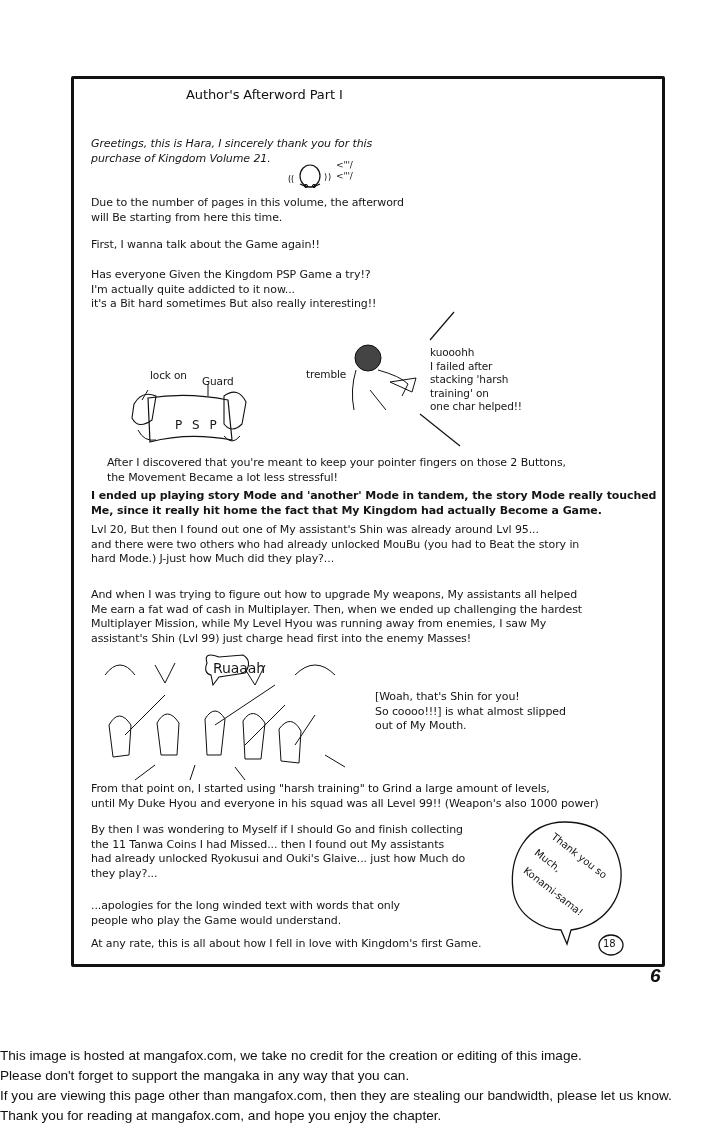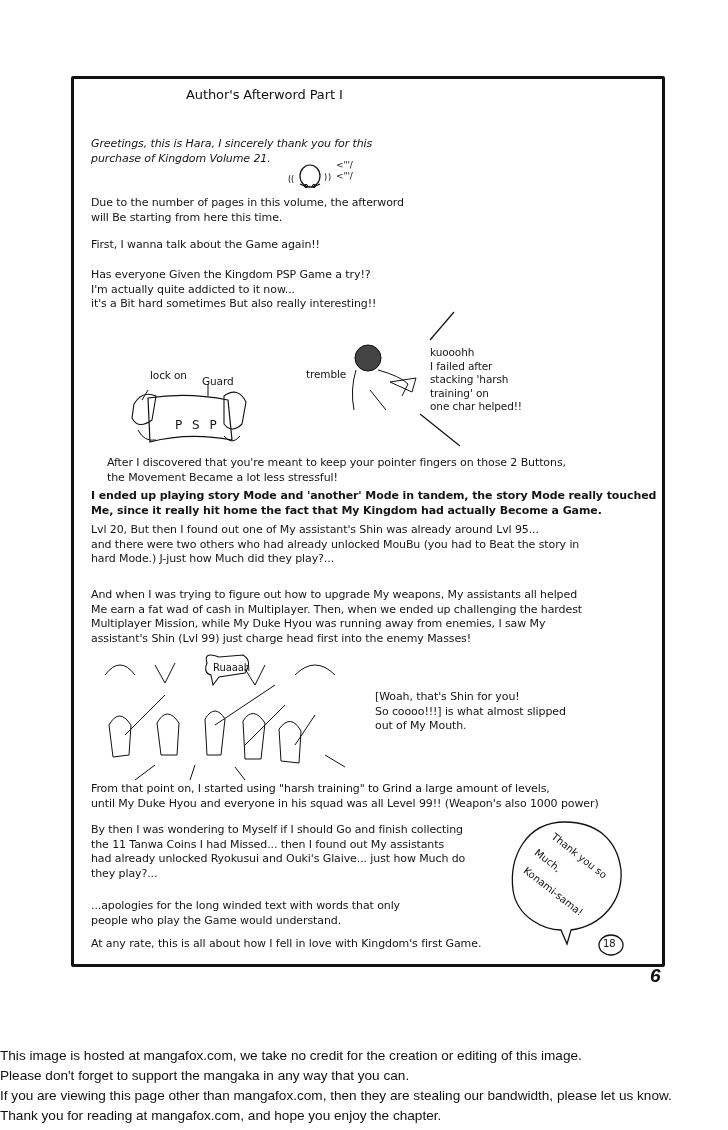--- a/index.html
+++ b/index.html
@@ -103,21 +103,21 @@
 
 <div class="hand" style="left:91px;top:523px;">
   <div>Lvl 20, But then I found out one of My assistant's Shin was already around Lvl 95...</div>
   <div>and there were two others who had already unlocked MouBu (you had to Beat the story in</div>
   <div>hard Mode.) J-just how Much did they play?...</div>
 </div>
 
 <div class="hand" style="left:91px;top:588px;">
   <div>And when I was trying to figure out how to upgrade My weapons, My assistants all helped</div>
   <div>Me earn a fat wad of cash in Multiplayer.  Then, when we ended up challenging the hardest</div>
-  <div>Multiplayer Mission, while My Duke Hyou was running away from enemies, I saw My</div>
+  <div>Multiplayer Mission, while My Level Hyou was running away from enemies, I saw My</div>
   <div>assistant's Shin (Lvl 99) just charge head first into the enemy Masses!</div>
 </div>
 
 <svg class="art" style="left:95px;top:655px;" width="265" height="125">
   <g fill="none" stroke="#111" stroke-width="1">
     <path d="M10 20 Q25 0 40 20"></path>
       <path d="M200 20 Q220 0 240 20"></path>
     <path d="M150 14 L160 30 L170 10"></path>
     <path d="M60 10 L70 28 L80 8"></path>
     <path d="M14 70 Q24 52 36 70 L34 100 L18 102 Z"></path>
@@ -129,21 +129,21 @@
     <line x1="180" y1="30" x2="120" y2="70"></line>
     <line x1="190" y1="50" x2="150" y2="90"></line>
     <line x1="220" y1="60" x2="200" y2="90"></line>
     <line x1="60" y1="110" x2="40" y2="125"></line>
     <line x1="100" y1="110" x2="95" y2="125"></line>
     <line x1="140" y1="112" x2="150" y2="125"></line>
     <line x1="230" y1="100" x2="250" y2="112"></line>
     <path d="M112 8 Q108 -4 124 2 L148 0 Q158 6 150 18 L124 22 L118 30 L116 20 Q108 18 112 8 Z" stroke-width="1.1"></path>
   </g>
 </svg>
-<div class="hand" style="left:213px;top:661px;font-size:10px;">Ruaaah</div>
+<div class="hand" style="left:213px;top:661px;font-size:14px;">Ruaaah</div>
 
 <div class="hand" style="left:375px;top:690px;">
   <div>[Woah, that's Shin for you!</div>
   <div>So coooo!!!] is what almost slipped</div>
   <div>out of My Mouth.</div>
 </div>
 
 <div class="hand" style="left:91px;top:782px;">
   <div>From that point on, I started using "harsh training" to Grind  a large amount of levels,</div>
   <div>until My Duke Hyou and everyone in his squad was all Level 99!! (Weapon's also 1000 power)</div>

